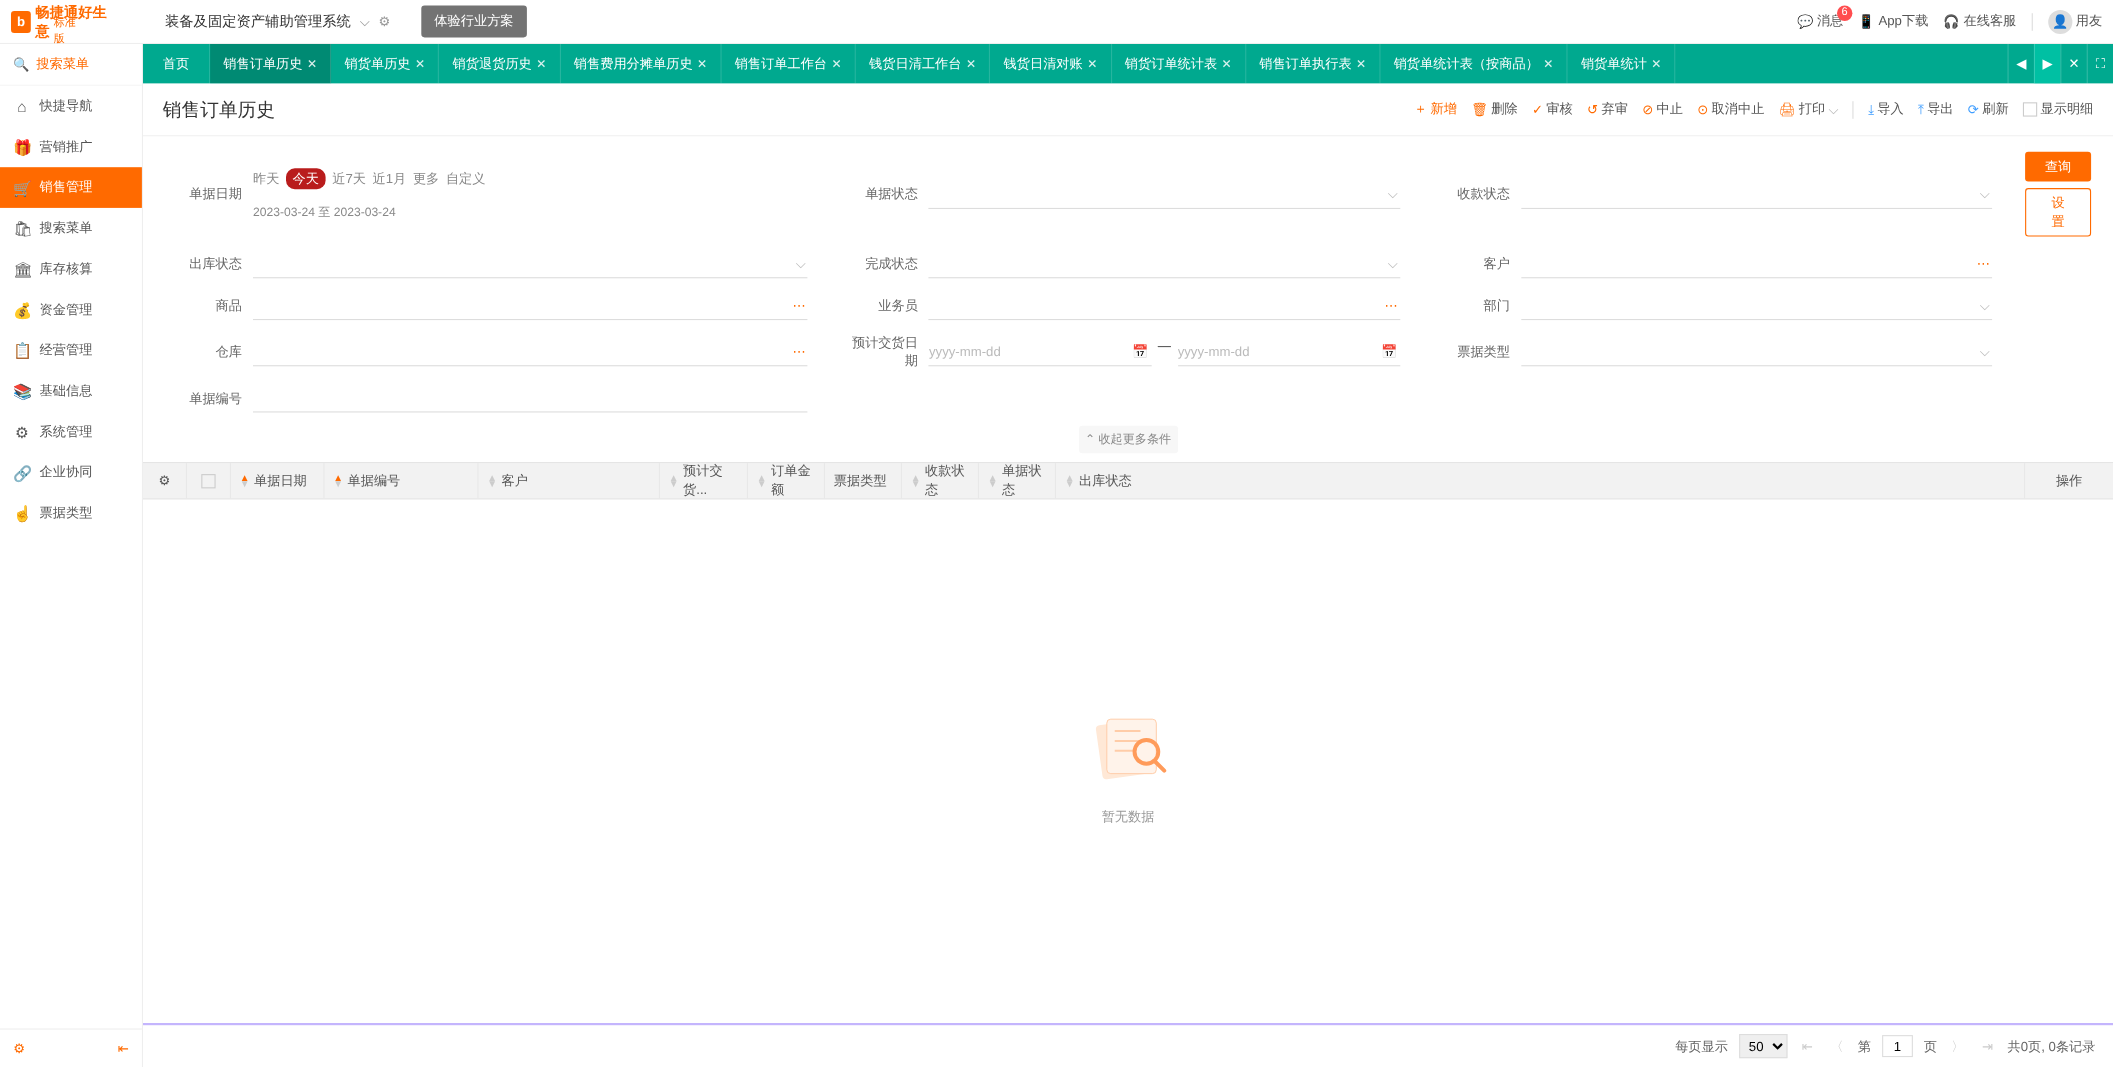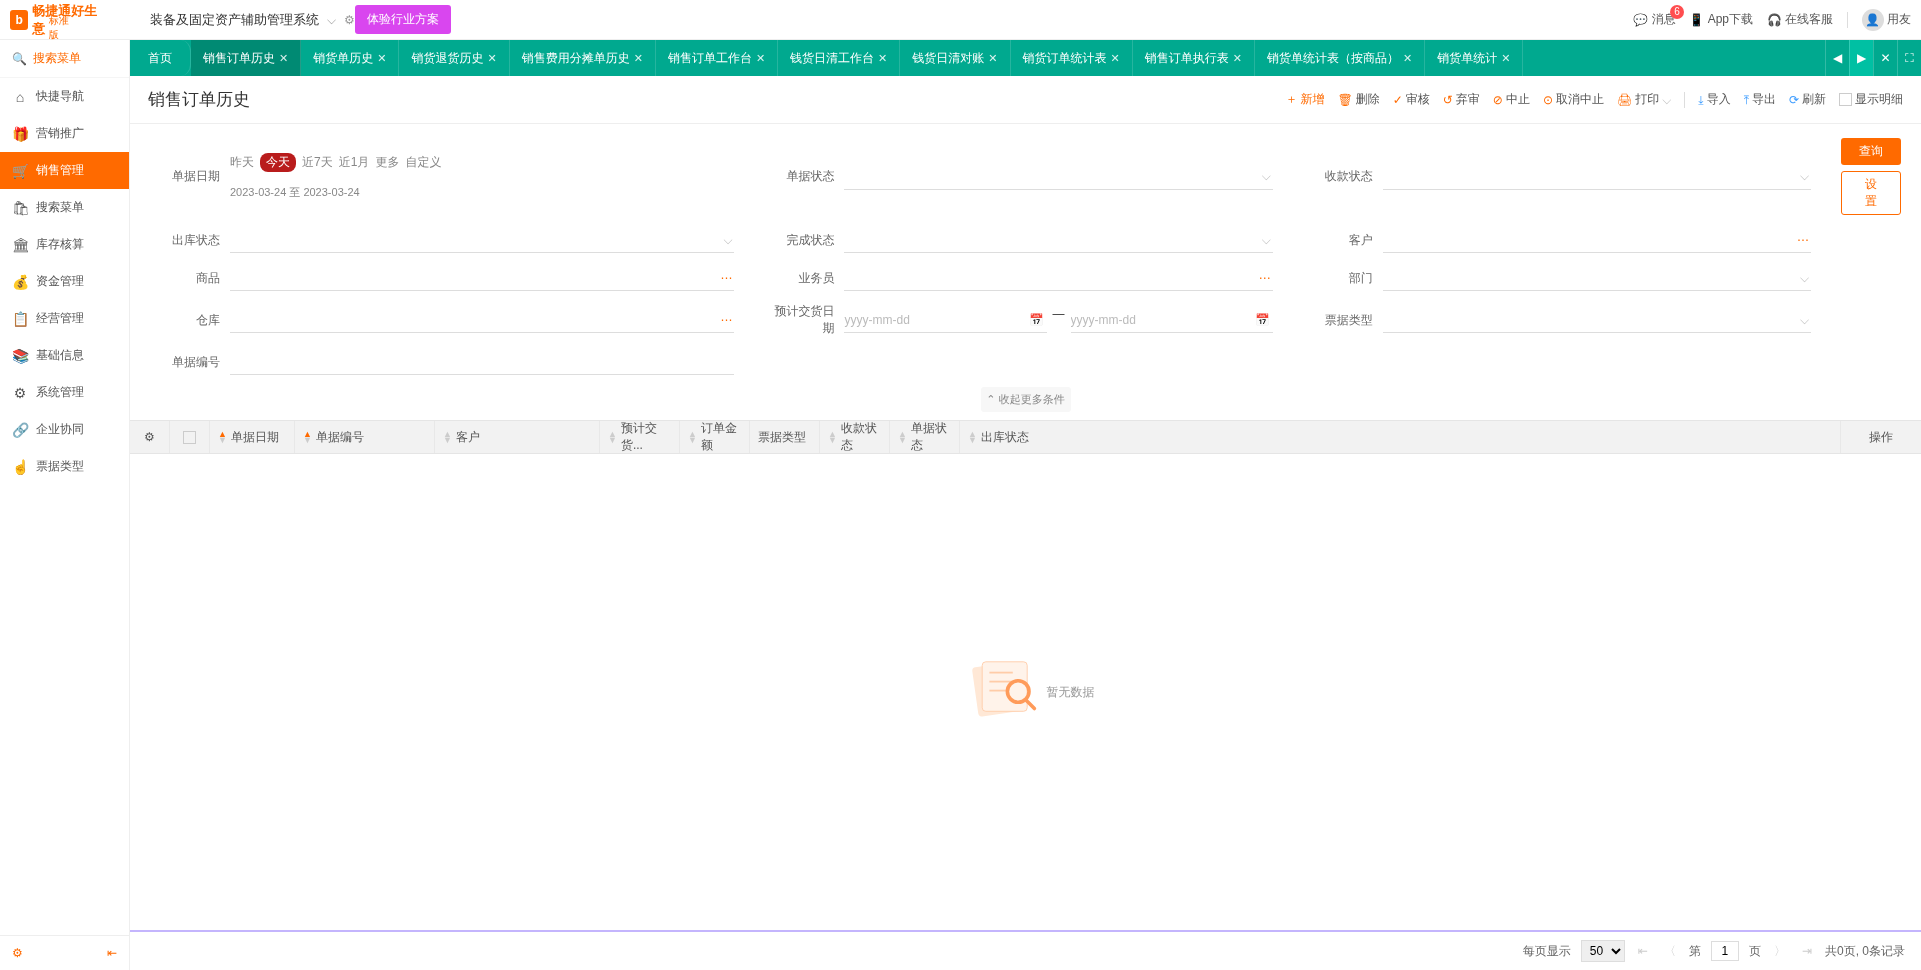--- a/index.html
+++ b/index.html
@@ -8,21 +8,21 @@
 
 .top-header { height: 40px; display: flex; align-items: center; padding: 0 10px; border-bottom: 1px solid #eee; }
 .logo-box { display: flex; align-items: center; width: 120px; }
 .logo-icon { width: 20px; height: 20px; background: #ff6a00; border-radius: 3px; margin-right: 4px; display: flex; align-items: center; justify-content: center; color: #fff; font-weight: bold; }
 .logo-text { color: #ff6a00; font-size: 13px; font-weight: bold; }
 .logo-sub { color: #ff6a00; font-size: 10px; position: relative; top: 8px; left: -54px; }
 .sys-select { margin-left: 20px; display: flex; align-items: center; gap: 8px; }
 .sys-name { font-size: 13px; }
 .chev-down { color: #999; }
 .gear { color: #999; cursor: pointer; }
-.industry-btn { background: #d946ef; color: #fff; border: none; padding: 6px 12px; border-radius: 3px; margin-left: 0; cursor: pointer; font-size: 12px; }
+.industry-btn { background: #737373; color: #fff; border: none; padding: 6px 12px; border-radius: 3px; margin-left: 28px; cursor: pointer; font-size: 12px; }
 .top-spacer { flex: 1; }
 .top-right { display: flex; align-items: center; gap: 14px; }
 .top-item { display: flex; align-items: center; gap: 3px; cursor: pointer; color: #555; position: relative; }
 .badge { position: absolute; top: -6px; right: -8px; background: #ff4d4f; color: #fff; border-radius: 8px; font-size: 10px; padding: 0 4px; line-height: 14px; }
 .divider-v { width: 1px; height: 16px; background: #ddd; }
 .avatar { width: 22px; height: 22px; background: #ddd; border-radius: 50%; display: flex; align-items: center; justify-content: center; color: #fff; }
 
 
 .layout { display: flex; height: calc(100vh - 40px); }
 .sidebar { width: 130px; background: #fff; border-right: 1px solid #eee; display: flex; flex-direction: column; }
@@ -32,21 +32,21 @@
 .side-ic { width: 16px; text-align: center; font-size: 14px; }
 .side-spacer { flex: 1; }
 .side-footer { padding: 10px 12px; display: flex; justify-content: space-between; color: #ff6a00; border-top: 1px solid #eee; }
 
 
 .main { flex: 1; display: flex; flex-direction: column; background: #f7f7f7; min-width: 0; }
 
 
 .tabs-bar { height: 36px; background: #00a98f; display: flex; align-items: stretch; color: #fff; }
 .tab { padding: 0 12px; display: flex; align-items: center; gap: 4px; cursor: pointer; white-space: nowrap; font-size: 12px; border-right: 1px solid rgba(255,255,255,0.15); }
-.tab.home { padding: 0 18px; border-radius: 11px; }
+.tab.home { padding: 0 18px; }
 .tab.active { background: #008a73; }
 .tab-close { font-size: 11px; opacity: 0.85; }
 .tabs-scroll { display: flex; overflow: hidden; flex: 1; }
 .tabs-ctrl { display: flex; }
 .tab-btn { width: 24px; display: flex; align-items: center; justify-content: center; cursor: pointer; border-left: 1px solid rgba(255,255,255,0.2); }
 
 
 .page-toolbar { height: 48px; background: #fff; display: flex; align-items: center; padding: 0 18px; border-bottom: 1px solid #eee; }
 .page-title { font-size: 17px; color: #333; }
 .tb-spacer { flex: 1; }
@@ -88,21 +88,21 @@
 .th { padding: 0 8px; display: flex; align-items: center; gap: 4px; border-right: 1px solid #e8e8e8; height: 100%; }
 .th-gear { width: 40px; justify-content: center; }
 .th-check { width: 40px; justify-content: center; }
 .th .sort { color: #ccc; font-size: 9px; display: flex; flex-direction: column; line-height: 6px;}
 .th.orange-sort .sort .up { color: #ff6a00; }
 .th.col-date { width: 85px; } .th.col-no { width: 140px; } .th.col-cust { width: 165px; }
 .th.col-deliv { width: 80px; } .th.col-amt { width: 70px; } .th.col-tick { width: 70px; }
 .th.col-pay { width: 70px; } .th.col-stat { width: 70px; } .th.col-out { flex: 1; }
 .th.col-op { width: 80px; justify-content: center; border-right: none; }
 
-.tbody-empty { flex: 1; display: flex; flex-direction: row; align-items: center; justify-content: center; color: #999; }
+.tbody-empty { flex: 1; display: flex; flex-direction: column; align-items: center; justify-content: center; color: #999; }
 .empty-ill { width: 90px; height: 90px; margin-bottom: 10px; }
 
 
 .pager { height: 40px; display: flex; align-items: center; justify-content: flex-end; padding: 0 16px; gap: 10px; border-top: 2px solid #c4b5fd; background: #fff; color: #666; font-size: 12px;}
 .pager select, .pager input { border: 1px solid #ddd; padding: 2px 4px; font-size: 12px; }
 .pager input { width: 28px; text-align: center; }
 .pager-btn { color: #ccc; cursor: pointer; padding: 0 3px; }
 
 </style>
 </head>

